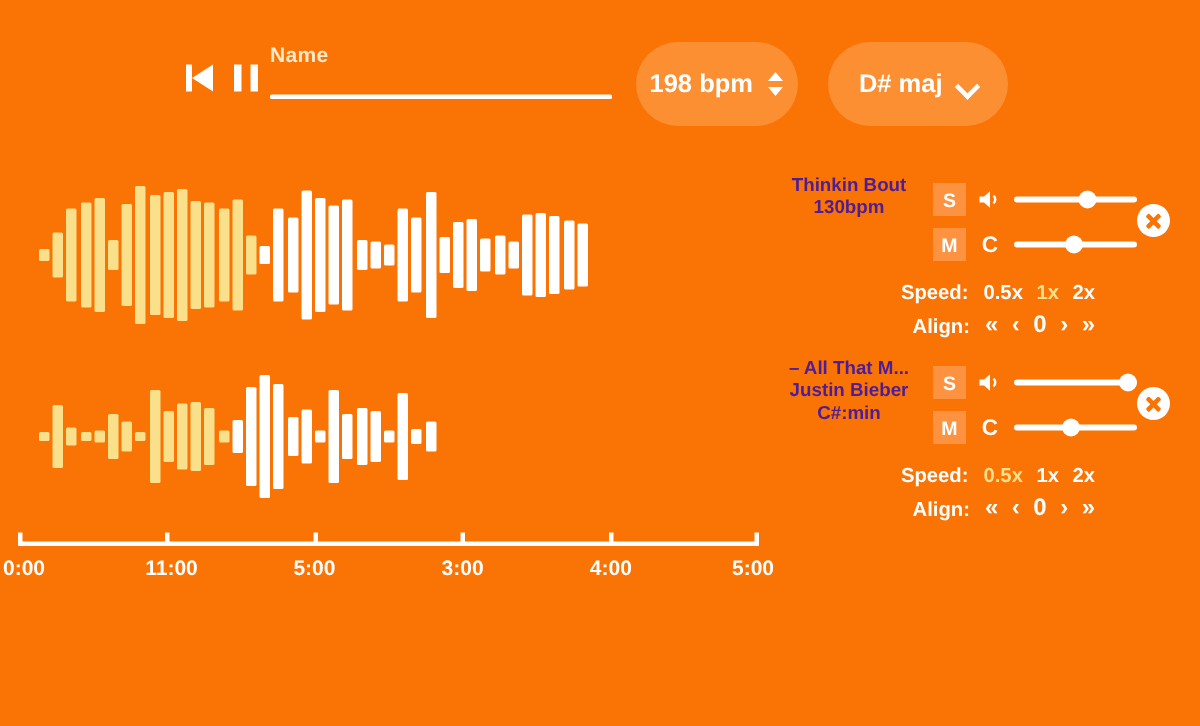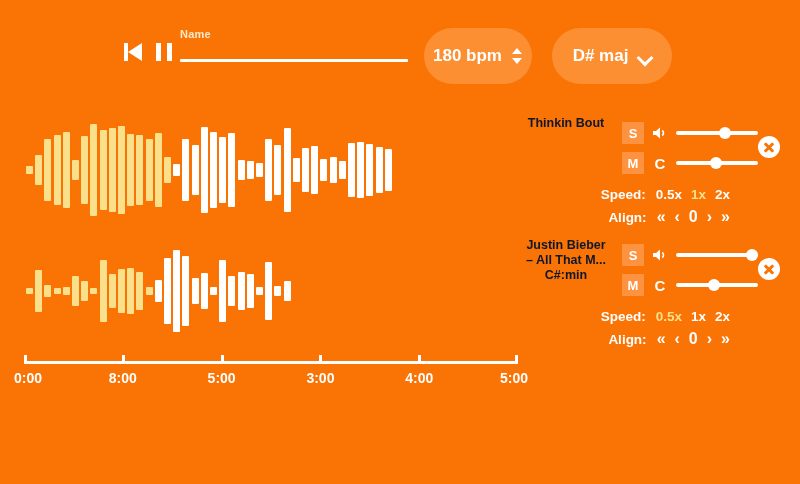--- a/index.html
+++ b/index.html
@@ -66,21 +66,21 @@
     display: block;
   }
 
   .name-field {
     position: absolute;
     left: 180px;
     top: 28px;
     width: 228px;
   }
   .name-label {
-    font-size: 11px;
+    font-size: 14px;
     font-weight: bold;
     color: #FFE9C9;
     letter-spacing: .2px;
     margin-bottom: 19px;
   }
   .name-value {
     font-size: 19px;
     font-weight: bold;
     color: #ffffff;
     letter-spacing: .2px;
@@ -155,21 +155,21 @@
     height: 100%;
   }
   .wbar {
     position: absolute;
     border-radius: 1px;
   }
 
   
   #timeline {
     position: absolute;
-    left: 24px;
+    left: 12px;
     top: 352px;
     width: 494px;
     height: 38px;
   }
   .tl-line {
     position: absolute;
     left: 0; top: 9px;
     width: 494px; height: 3px;
     background: #fff;
   }
@@ -213,21 +213,21 @@
   #track-0 { left: 514px; top: 112px; height: 110px; }
   #track-1 { left: 514px; top: 234px; height: 112px; }
 
   .tr-meta {
     position: absolute;
     left: 0; top: 4px;
     width: 104px;
     text-align: center;
     font-size: 12.5px;
     font-weight: bold;
-    color: #0f172a;
+    color: #4c1d95;
     line-height: 15px;
   }
   .tr-meta div { white-space: nowrap; }
 
   .sm-btn {
     position: absolute;
     width: 22px; height: 22px;
     background: #FD9340;
     color: #fff;
     font-size: 13px;
@@ -344,21 +344,21 @@
           <span></span>
       </span>
     </div>
 
     <div class="name-field">
       <div class="name-label">Name</div>
       <div class="name-underline"></div>
     </div>
 
     <div class="pill" id="bpm-pill">
-      <span>180 bpm</span>
+      <span>198 bpm</span>
       <span class="spinner-icon">
         <i class="up"></i>
           <i class="dn"></i>
       </span>
     </div>
 
     <div class="pill" id="key-pill">
       <span>D# maj</span>
       <span class="chevron-icon"></span>
     </div>
@@ -441,36 +441,37 @@
         <div class="wbar" style="left: 257.6px; width: 7px; height: 20.64px; top: 32.68px; background: rgb(255, 255, 255);"></div>
       </div>
   </div>
 
   <div id="timeline">
     <div class="tl-line"></div>
     <div id="tl-marks">
         <div class="tl-tick" style="left: 0px;"></div>
         <div class="tl-label" style="left: -10px;">0:00</div>
         <div class="tl-tick" style="left: 97.8px;"></div>
-        <div class="tl-label" style="left: 84.8px;">8:00</div>
+        <div class="tl-label" style="left: 84.8px;">11:00</div>
         <div class="tl-tick" style="left: 196.6px;"></div>
         <div class="tl-label" style="left: 183.6px;">5:00</div>
         <div class="tl-tick" style="left: 295.4px;"></div>
         <div class="tl-label" style="left: 282.4px;">3:00</div>
         <div class="tl-tick" style="left: 394.2px;"></div>
         <div class="tl-label" style="left: 381.2px;">4:00</div>
         <div class="tl-tick" style="left: 491px;"></div>
         <div class="tl-label" style="left: 476px;">5:00</div>
       </div>
   </div>
 
 
   <div class="track" id="track-0">
     <div class="tr-meta">
       <div>Thinkin Bout</div>
+      <div>130bpm</div>
     </div>
     <div class="sm-btn btn-s">S</div>
     <div class="sm-btn btn-m">M</div>
     <div class="row-icon icon-vol">
       <svg width="16" height="14" viewBox="0 0 16 14" aria-hidden="true">
         <path d="M1 5 L4 5 L8 1.5 L8 12.5 L4 9 L1 9 Z" fill="#fff"></path>
         <path d="M10.3 4.4 a3.4 3.4 0 0 1 0 5.2" stroke="#fff" stroke-width="1.6" fill="none"></path>
       </svg>
     </div>
     <div class="row-icon icon-c">C</div>
@@ -494,22 +495,22 @@
       <span class="align-btn">«</span>
       <span class="align-btn">‹</span>
       <span class="align-btn">0</span>
       <span class="align-btn">›</span>
       <span class="align-btn">»</span>
     </div>
   </div>
 
   <div class="track" id="track-1">
     <div class="tr-meta">
+      <div>– All That M...</div>
       <div>Justin Bieber</div>
-      <div>– All That M...</div>
       <div>C#:min</div>
     </div>
     <div class="sm-btn btn-s">S</div>
     <div class="sm-btn btn-m">M</div>
     <div class="row-icon icon-vol">
       <svg width="16" height="14" viewBox="0 0 16 14" aria-hidden="true">
         <path d="M1 5 L4 5 L8 1.5 L8 12.5 L4 9 L1 9 Z" fill="#fff"></path>
         <path d="M10.3 4.4 a3.4 3.4 0 0 1 0 5.2" stroke="#fff" stroke-width="1.6" fill="none"></path>
       </svg>
     </div>

